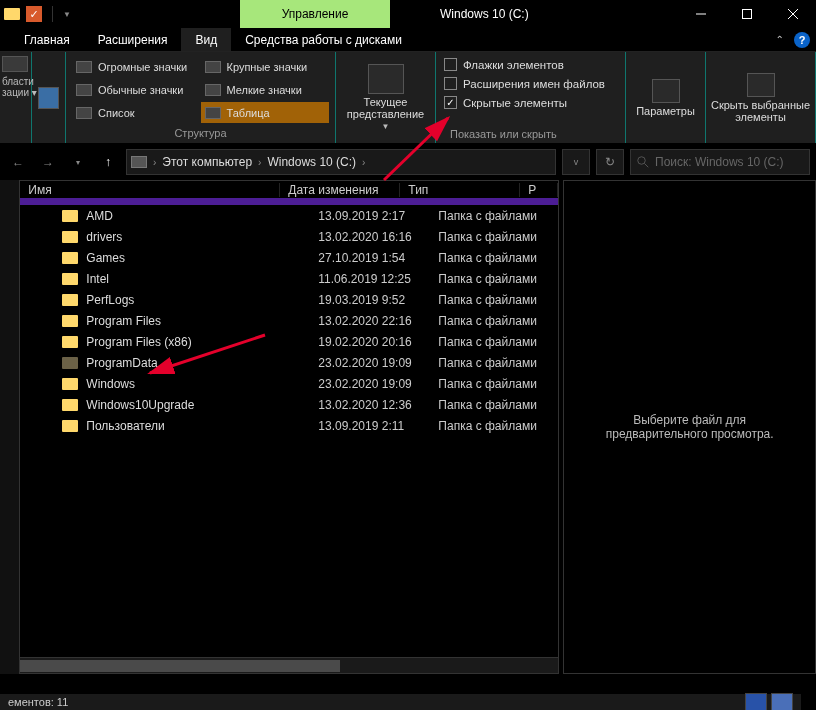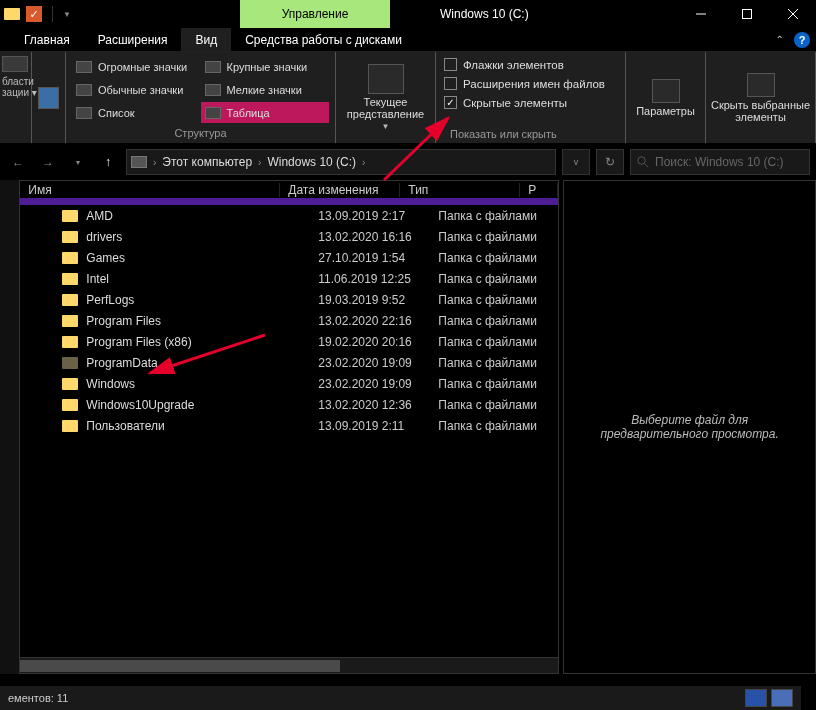--- a/index.html
+++ b/index.html
@@ -39,21 +39,21 @@
   .g1 .rgroup-body{ flex-direction:column; gap:4px; padding:4px 2px;}
   .g1 .small-ico{ width:26px; height:16px; background:#3a3a3a; border:1px solid #555;}
   
   .g2 { width:34px; }
   .g2 .rgroup-body{ align-items:center; justify-content:center;}
   .g2 .panes{ width:22px; height:22px; background:#3a6ea5; border:1px solid #555;}
   
   .g3 { width:270px; }
   .g3 .layouts{ display:grid; grid-template-columns: 1fr 1fr; gap:2px 0; width:100%;}
   .g3 .layitem{ display:flex; align-items:center; gap:6px; padding:1px 4px; font-size:11px; color:#ddd;}
-  .g3 .layitem.sel{ background:#be185d;}
+  .g3 .layitem.sel{ background:#a16207;}
   .g3 .lico{ width:16px; height:12px; display:inline-block; background:#444; border:1px solid #666;}
   
   .g4 { width:100px; }
   .g4 .rgroup-body{ flex-direction:column; align-items:center; justify-content:center; gap:2px;}
   .g4 .bigbtn{ width:36px; height:30px; border:1px solid #555; background:#2a2a2a; }
   .g4 .lbl{ font-size:11px; text-align:center; color:#ddd;}
   .g4 .arrow-dd{ color:#bbb; font-size:8px;}
   
   .g5 { width:190px; }
   .g5 .rgroup-body{ flex-direction:column; gap:6px; padding:6px 8px;}
@@ -94,24 +94,24 @@
   .col-size{ flex:1;}
   .filelist{ flex:1; overflow:hidden;}
   .row{ display:flex; align-items:center; height:21px; padding-left:14px;margin-left:28px;}
   .row .fico{ width:16px; height:12px; background:#ffd86b; margin-right:8px; border-radius:1px;}
   .row .fico.hidden{ background:#6b6147;}
   .row .fname{ width:232px; font-size:12px; color:#ddd;}
   .row .fdate{ width:120px; font-size:12px; color:#ccc;}
   .row .ftype{ width:120px; font-size:12px; color:#ccc;}
   .scrollbar-h{ height:16px; background:#1a1a1a; border-top:1px solid #333; position:relative;}
   .scrollbar-h .thumb{ position:absolute; left:0; top:2px; height:12px; width:320px; background:#4a4a4a;}
-  .preview{ width:260px; border:1px solid #333; display:flex; align-items:center; padding:20px;font-style:italic;}
+  .preview{ width:260px; border:1px solid #333; display:flex; align-items:center; padding:20px;}
   .preview .msg{ text-align:center; font-size:12px; color:#bbb;}
   
-  .statusbar{ position:absolute; left:0; right:15px; bottom:0; height:24px; background:#1a1a1a; display:flex; align-items:center; padding:8px 8px; font-size:11px; color:#ccc;}
+  .statusbar{ position:absolute; left:0; right:15px; bottom:0; height:16px; background:#1a1a1a; display:flex; align-items:center; padding:8px 8px; font-size:11px; color:#ccc;}
   .statusbar .right{ margin-left:auto; display:flex; gap:4px;}
   .statusbar .viewbtn{ width:22px; height:18px; background:#2852a8; border:1px solid #444;}
   .statusbar .viewbtn.alt{ background:#4a6fb8;}
   
   .arrow-overlay{ position:absolute; pointer-events:none; }
 </style>
 </head>
 <body>
 
 <div class="titlebar">

